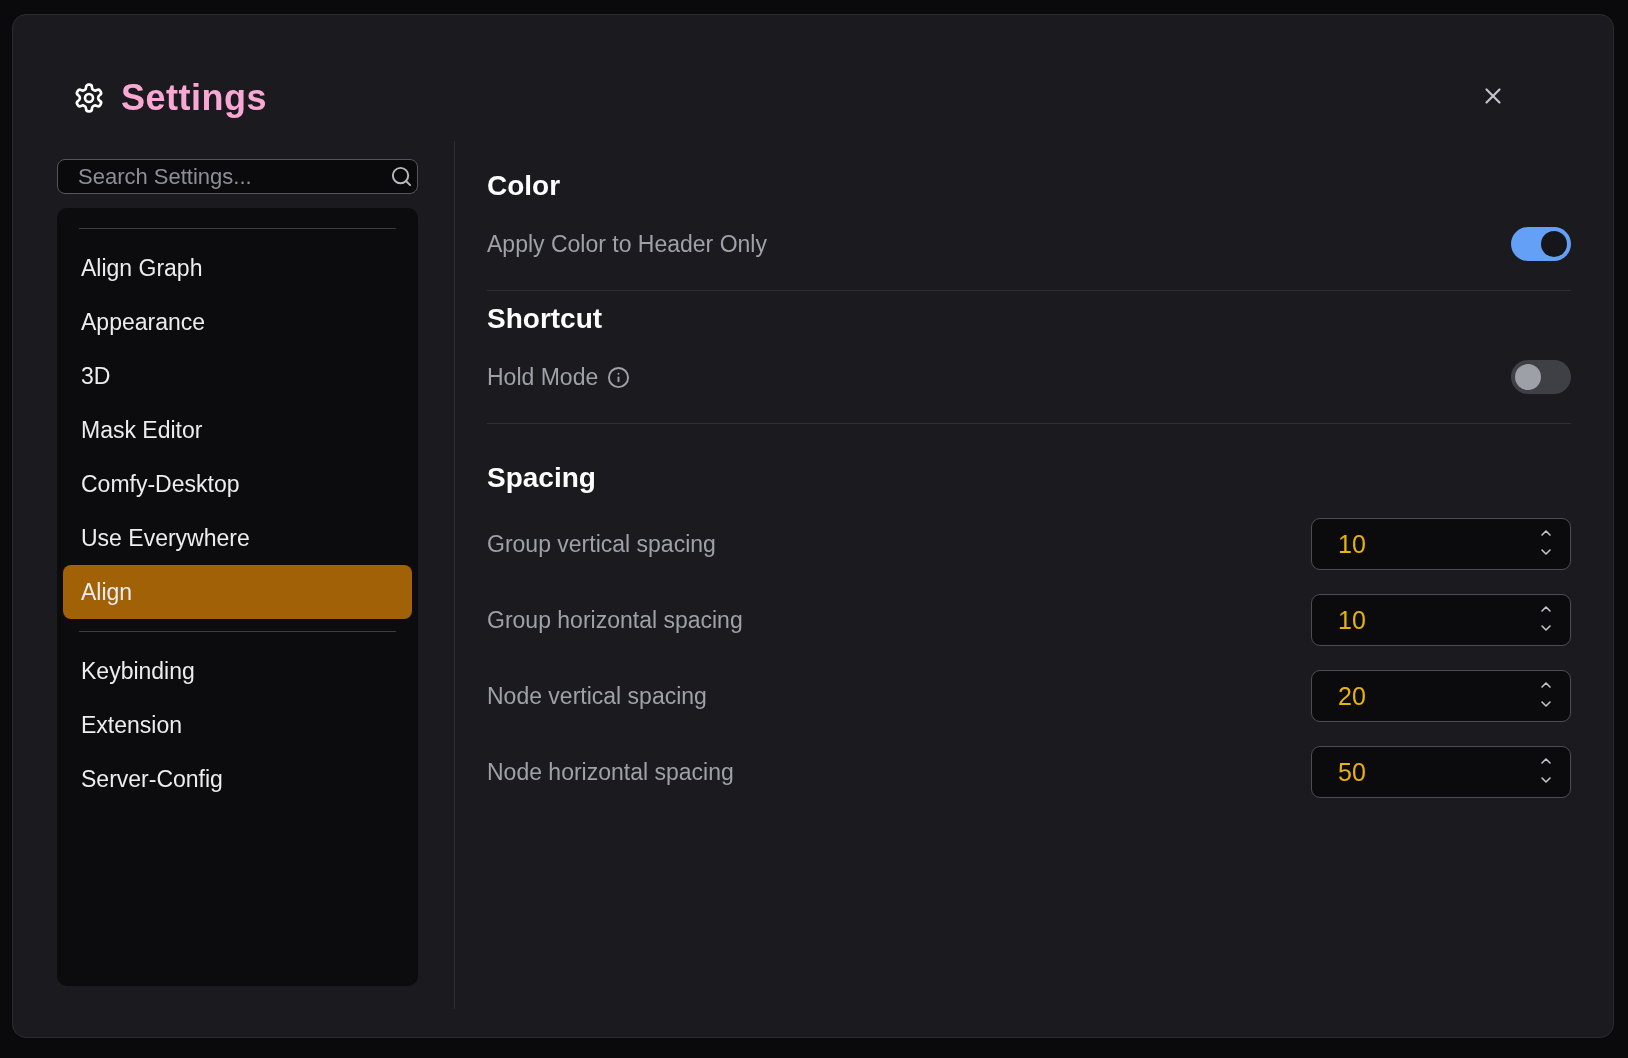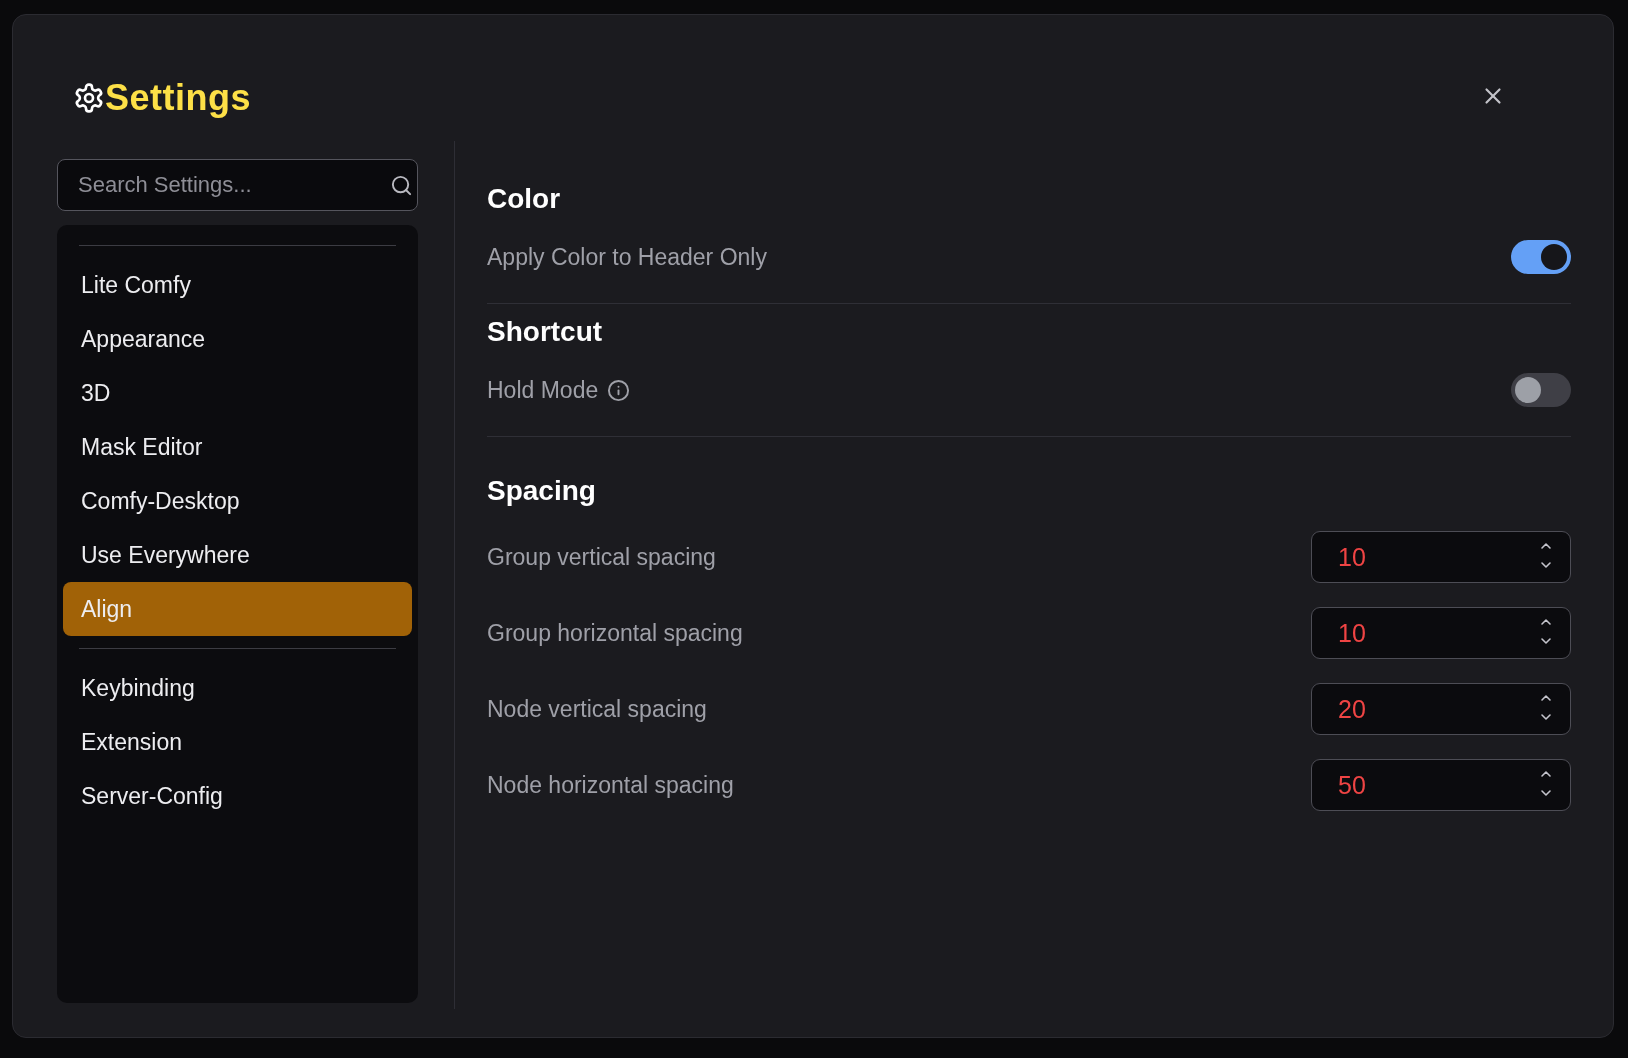--- a/index.html
+++ b/index.html
@@ -16,38 +16,38 @@
     position: absolute; left: 12px; top: 14px;
     width: 1602px; height: 1024px;
     background: #1b1b1f;
     border: 1px solid #2b2b31;
     border-radius: 14px;
   }
 
   
   .dlg-header {
     position: absolute; left: 60px; top: 62px;
-    display: flex; align-items: center; gap: 0;
-    color: #fde047;
+    display: flex; align-items: center; gap: 16px;
+    color: #f9a8d4;
   }
   .dlg-header .gear { width: 32px; height: 32px; color: #ffffff; }
   .dlg-title { font-size: 36px; font-weight: 700; letter-spacing: 0.5px; }
   .close-btn {
     position: absolute; top: 60px; right: 98px;
     width: 44px; height: 44px;
     display: flex; align-items: center; justify-content: center;
     background: transparent; border: none; cursor: pointer;
     color: #c3c3c9; border-radius: 6px;
   }
   .close-btn svg { width: 26px; height: 26px; }
 
   
   .sidebar { position: absolute; left: 44px; top: 144px; width: 361px; }
   .search-box {
-    height: 52px;
+    height: 35px;
     background: #0a0a0d;
     border: 1px solid #55555d;
     border-radius: 8px;
     display: flex; align-items: center;
     padding: 0 4px 0 18px;
   }
   .search-box input {
     flex: 1; background: transparent; border: none; outline: none;
     font-family: "Liberation Sans", sans-serif;
     font-size: 22px; color: #d4d4d8;
@@ -77,21 +77,21 @@
   .v-separator {
     position: absolute; left: 441px; top: 126px;
     width: 1px; height: 868px; background: #2e2e35;
   }
   .content {
     position: absolute; left: 474px; top: 140px; width: 1084px;
   }
   .section-title {
     margin: 0; font-size: 28px; font-weight: 700; color: #ffffff;
   }
-  .sec-color .section-title { margin-top: 28px; }
+  .sec-color .section-title { margin-top: 15px; }
   .sec-shortcut .section-title { margin-top: 8px; }
   .sec-spacing .section-title { margin-top: 38px; }
 
   .setting-row {
     display: flex; align-items: center; justify-content: space-between;
     height: 68px; margin-top: 8px;
   }
   .sec-spacing .setting-row { height: 52px; margin-top: 24px; }
   .setting-label {
     font-size: 23px; color: #9fa0a8;
@@ -121,21 +121,21 @@
     width: 260px; height: 52px;
     background: #0b0b0e;
     border: 1px solid #4d4d55;
     border-radius: 9px;
     display: flex; align-items: center;
     padding: 0 12px 0 24px; flex: none;
   }
   .num-input input {
     flex: 1; width: 100px; background: transparent; border: none; outline: none;
     font-family: "Liberation Sans", sans-serif;
-    font-size: 25px; color: #ef4444;
+    font-size: 25px; color: #eab308;
   }
   .stepper { display: flex; flex-direction: column; gap: 3px; }
   .step-btn {
     background: transparent; border: none; padding: 0; cursor: pointer;
     width: 24px; height: 16px; color: #c4c4cc;
     display: flex; align-items: center; justify-content: center;
   }
   .step-btn svg { width: 20px; height: 16px; }
 </style>
 </head>
@@ -167,21 +167,21 @@
       <span class="search-icon">
         <svg viewBox="0 0 24 24" fill="none" stroke="currentColor" stroke-width="2" stroke-linecap="round" stroke-linejoin="round">
           <circle cx="11" cy="11" r="8"></circle>
             <path d="m21 21-4.35-4.35"></path>
         </svg>
       </span>
     </div>
 
     <nav class="nav-card">
       <hr class="nav-divider">
-      <div class="nav-item">Lite Comfy</div>
+      <div class="nav-item">Align Graph</div>
       <div class="nav-item">Appearance</div>
       <div class="nav-item">3D</div>
       <div class="nav-item">Mask Editor</div>
       <div class="nav-item">Comfy-Desktop</div>
       <div class="nav-item">Use Everywhere</div>
       <div class="nav-item active">Align</div>
       <hr class="nav-divider">
       <div class="nav-item">Keybinding</div>
       <div class="nav-item">Extension</div>
       <div class="nav-item">Server-Config</div>

